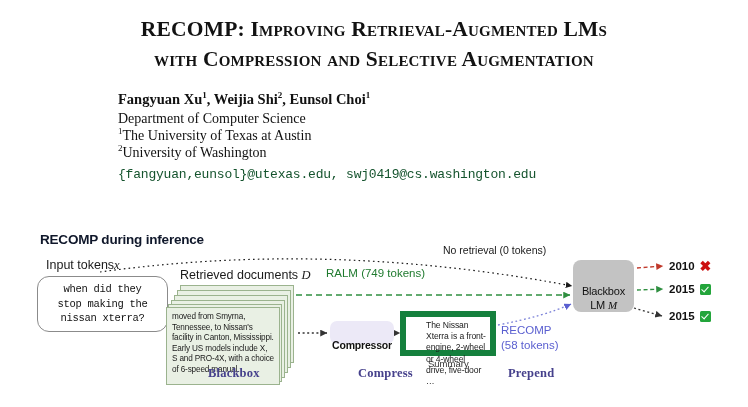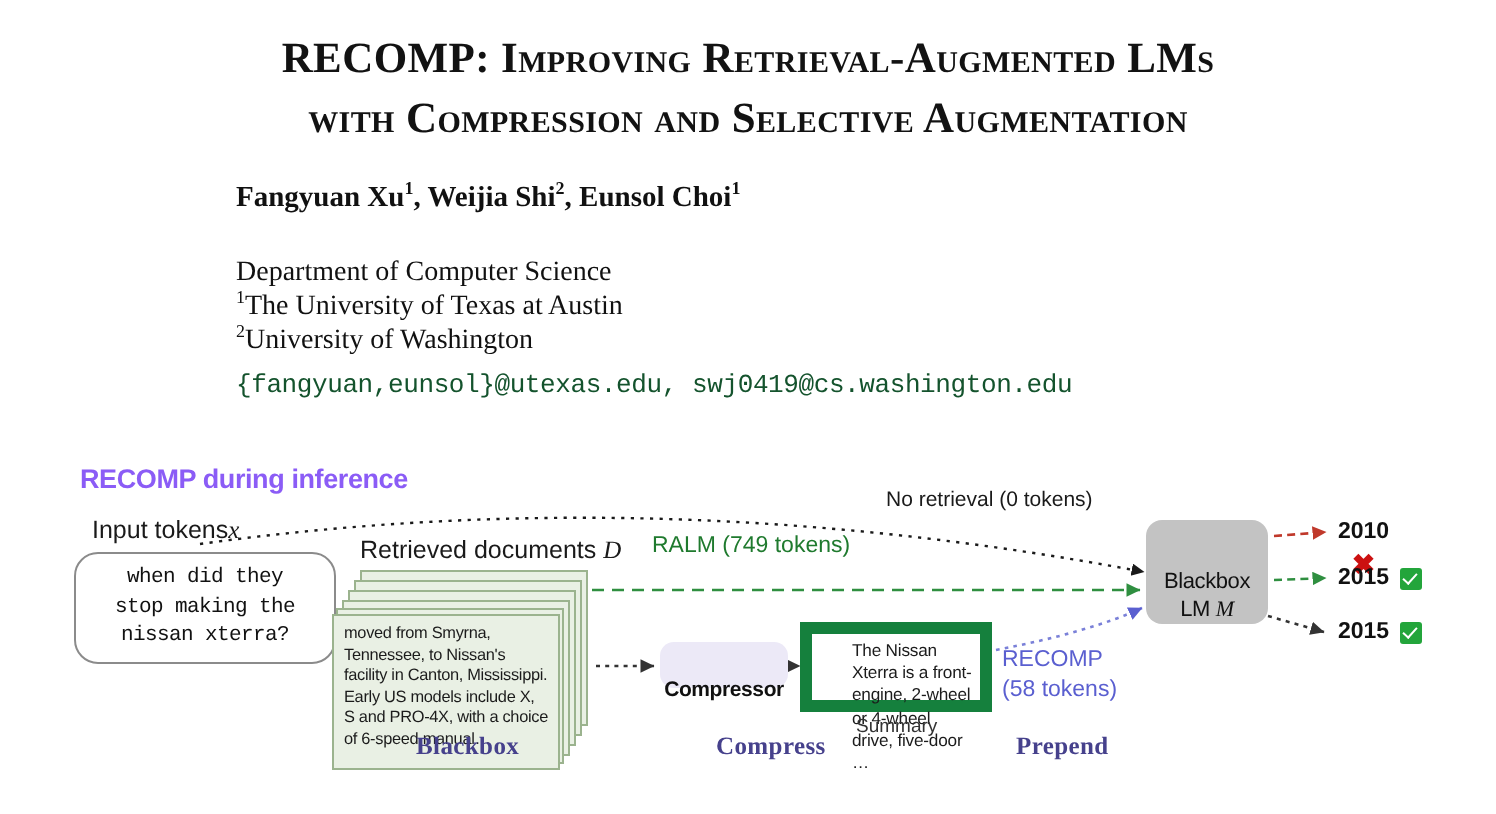--- a/index.html
+++ b/index.html
@@ -43,21 +43,21 @@
     top: 90px;
     width: 520px;
     text-align: left;
   }
   .author-names {
     font-family: "Liberation Serif", serif;
     font-size: 14.5px;
     font-weight: bold;
     color: #111;
     line-height: 19px;
-    margin-bottom: 19px;
+    margin-bottom: 1px;
   }
   .affil {
     font-family: "Liberation Serif", serif;
     font-size: 14px;
     color: #111;
     line-height: 17px;
   }
   .emails {
     font-family: "Liberation Mono", monospace;
     font-size: 13px;
@@ -83,21 +83,21 @@
     width: 748px; height: 179px;
   }
 
   .fig-heading {
     position: absolute;
     left: 40px;
     top: 4px;
     font-family: "Liberation Sans", sans-serif;
     font-size: 13.5px;
     font-weight: bold;
-    color: #8b5cf6;
+    color: #0f172a;
     letter-spacing: -0.2px;
   }
   .sans-lbl {
     position: absolute;
     font-family: "Liberation Sans", sans-serif;
     color: #1a1a1a;
     white-space: nowrap;
   }
 
   
@@ -256,21 +256,21 @@
   .out-row {
     position: absolute;
     display: flex;
     align-items: center;
     gap: 5px;
     font-family: "Liberation Sans", sans-serif;
     font-size: 11.5px;
     font-weight: bold;
     color: #111;
   }
-  .out-2010 { left: 669px; top: 32px; flex-direction: column; }
+  .out-2010 { left: 669px; top: 32px; }
   .out-2015a { left: 669px; top: 55px; }
   .out-2015b { left: 669px; top: 82px; }
   .mark-x {
     color: #cc1111;
     font-size: 14px;
     font-weight: bold;
     line-height: 10px;
   }
   .mark-check {
     display: inline-block;

